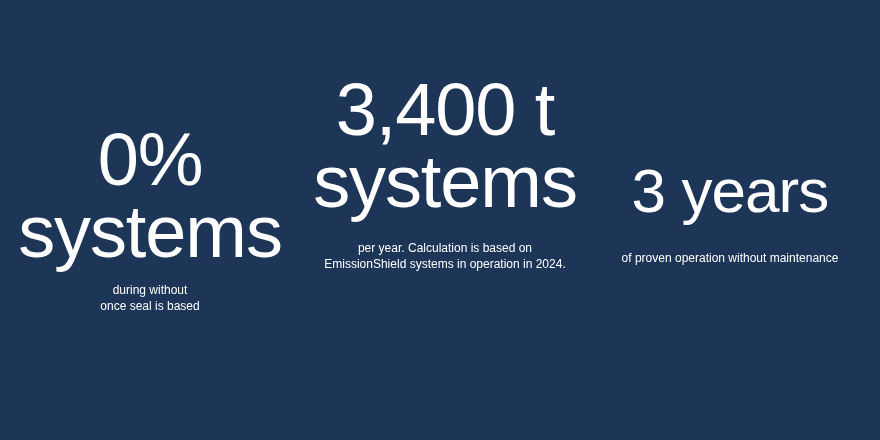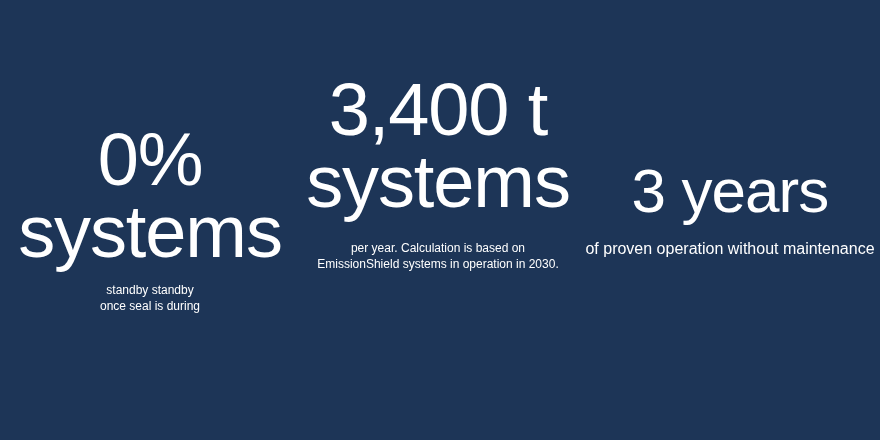--- a/index.html
+++ b/index.html
@@ -66,73 +66,74 @@
     font-size: 74px;
     line-height: 0.97;
   }
   #block-leakage .stat-caption {
     margin-top: 14px;
     font-size: 12px;
   }
 
   
   #block-co2 {
-    left: 288px;
+    left: 295px;
     top: 74px;
     width: 300px;
     justify-content: flex-end;
   }
   #block-co2 .stat-headline {
     font-size: 74px;
     line-height: 0.97;
   }
   #block-co2 .stat-caption {
     margin-top: 22px;
     font-size: 12px;
   }
 
   
   #block-years {
     left: 580px;
     top: 160px;
     width: 300px;
+    gap: 12px;
   }
   #block-years .stat-headline {
     font-size: 62px;
     line-height: 1.0;
   }
   #block-years .stat-caption {
     margin-top: 16px;
-    font-size: 16px;
+    font-size: 12px;
   }
 </style>
 </head>
 <body>
 
 <div class="stats-board">
 
   <div class="stat-block" id="block-leakage">
     <div class="stat-headline">
       <span class="hl-line">0%</span>
       <span class="hl-line">systems</span>
     </div>
     <div class="stat-caption">
-      <span class="cap-line">standby standby</span>
-      <span class="cap-line">once seal is during</span>
+      <span class="cap-line">during without</span>
+      <span class="cap-line">once seal is based</span>
     </div>
   </div>
 
   <div class="stat-block" id="block-co2">
     <div class="stat-headline">
       <span class="hl-line">3,400 t</span>
       <span class="hl-line">systems</span>
     </div>
     <div class="stat-caption">
       <span class="cap-line">per year. Calculation is based on</span>
-      <span class="cap-line">EmissionShield systems in operation in 2030.</span>
+      <span class="cap-line">EmissionShield systems in operation in 2024.</span>
     </div>
   </div>
 
   <div class="stat-block" id="block-years">
     <div class="stat-headline">
       <span class="hl-line">3 years</span>
     </div>
     <div class="stat-caption">
       <span class="cap-line">of proven operation without maintenance</span>
     </div>

